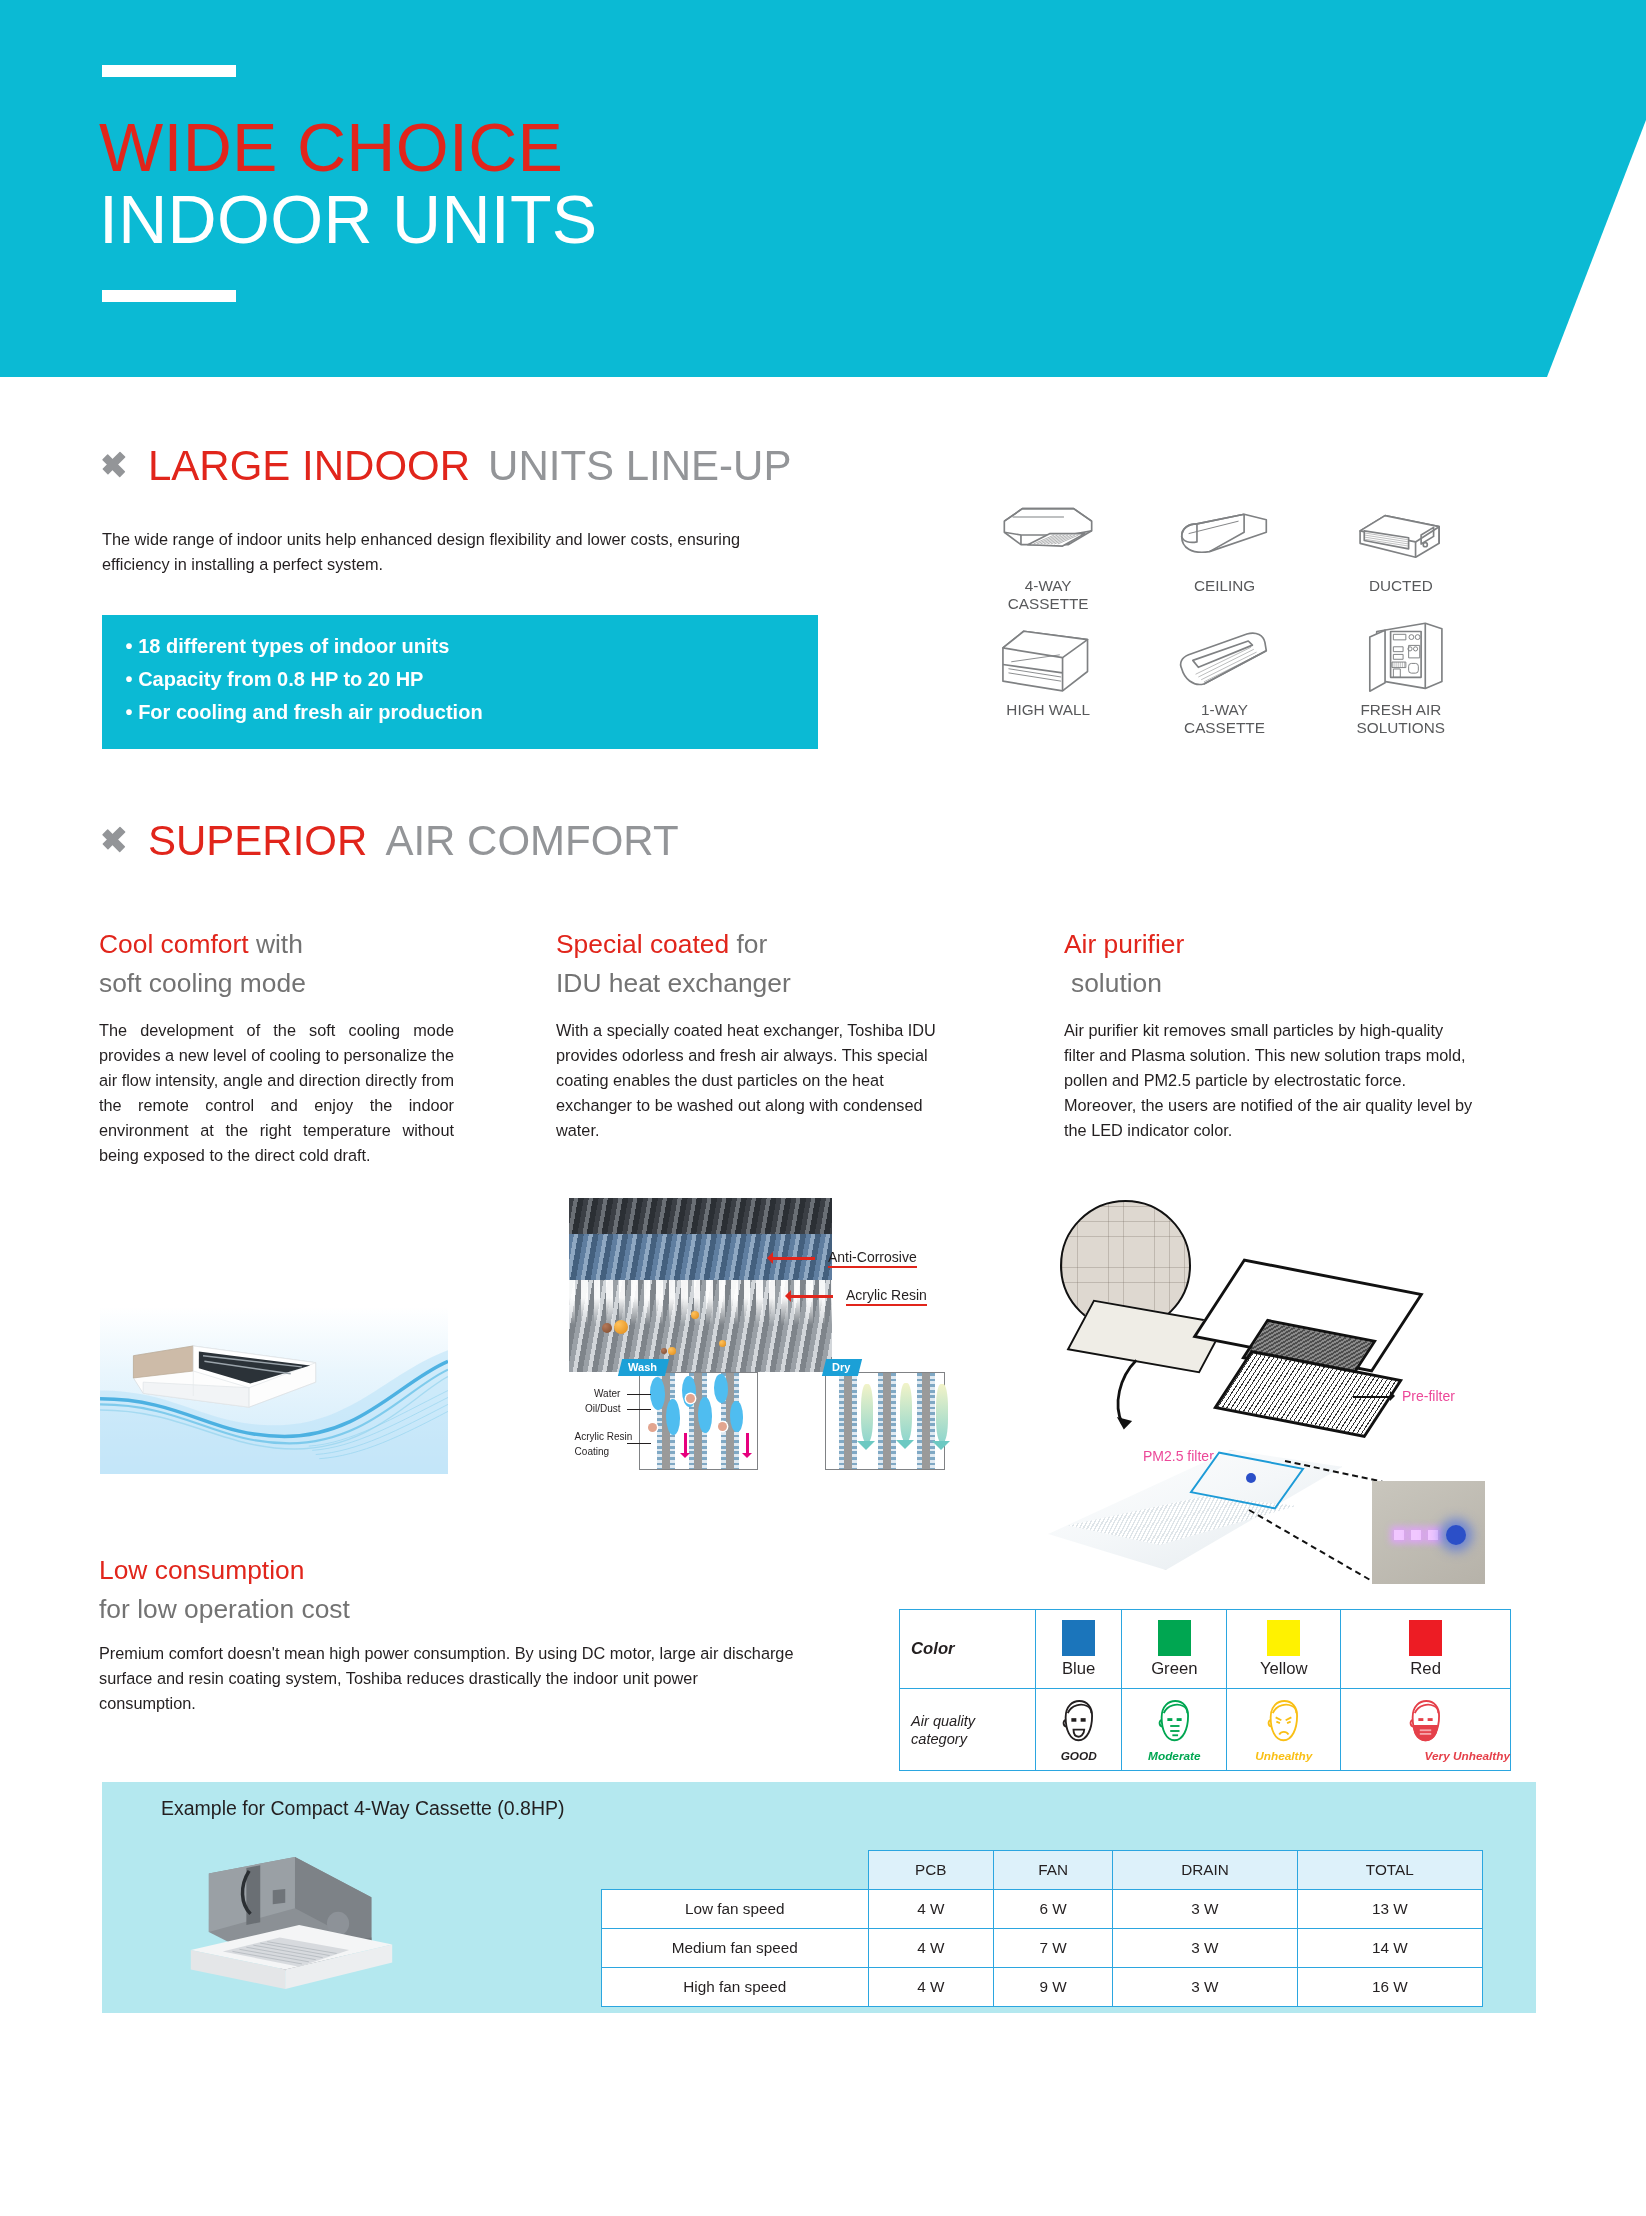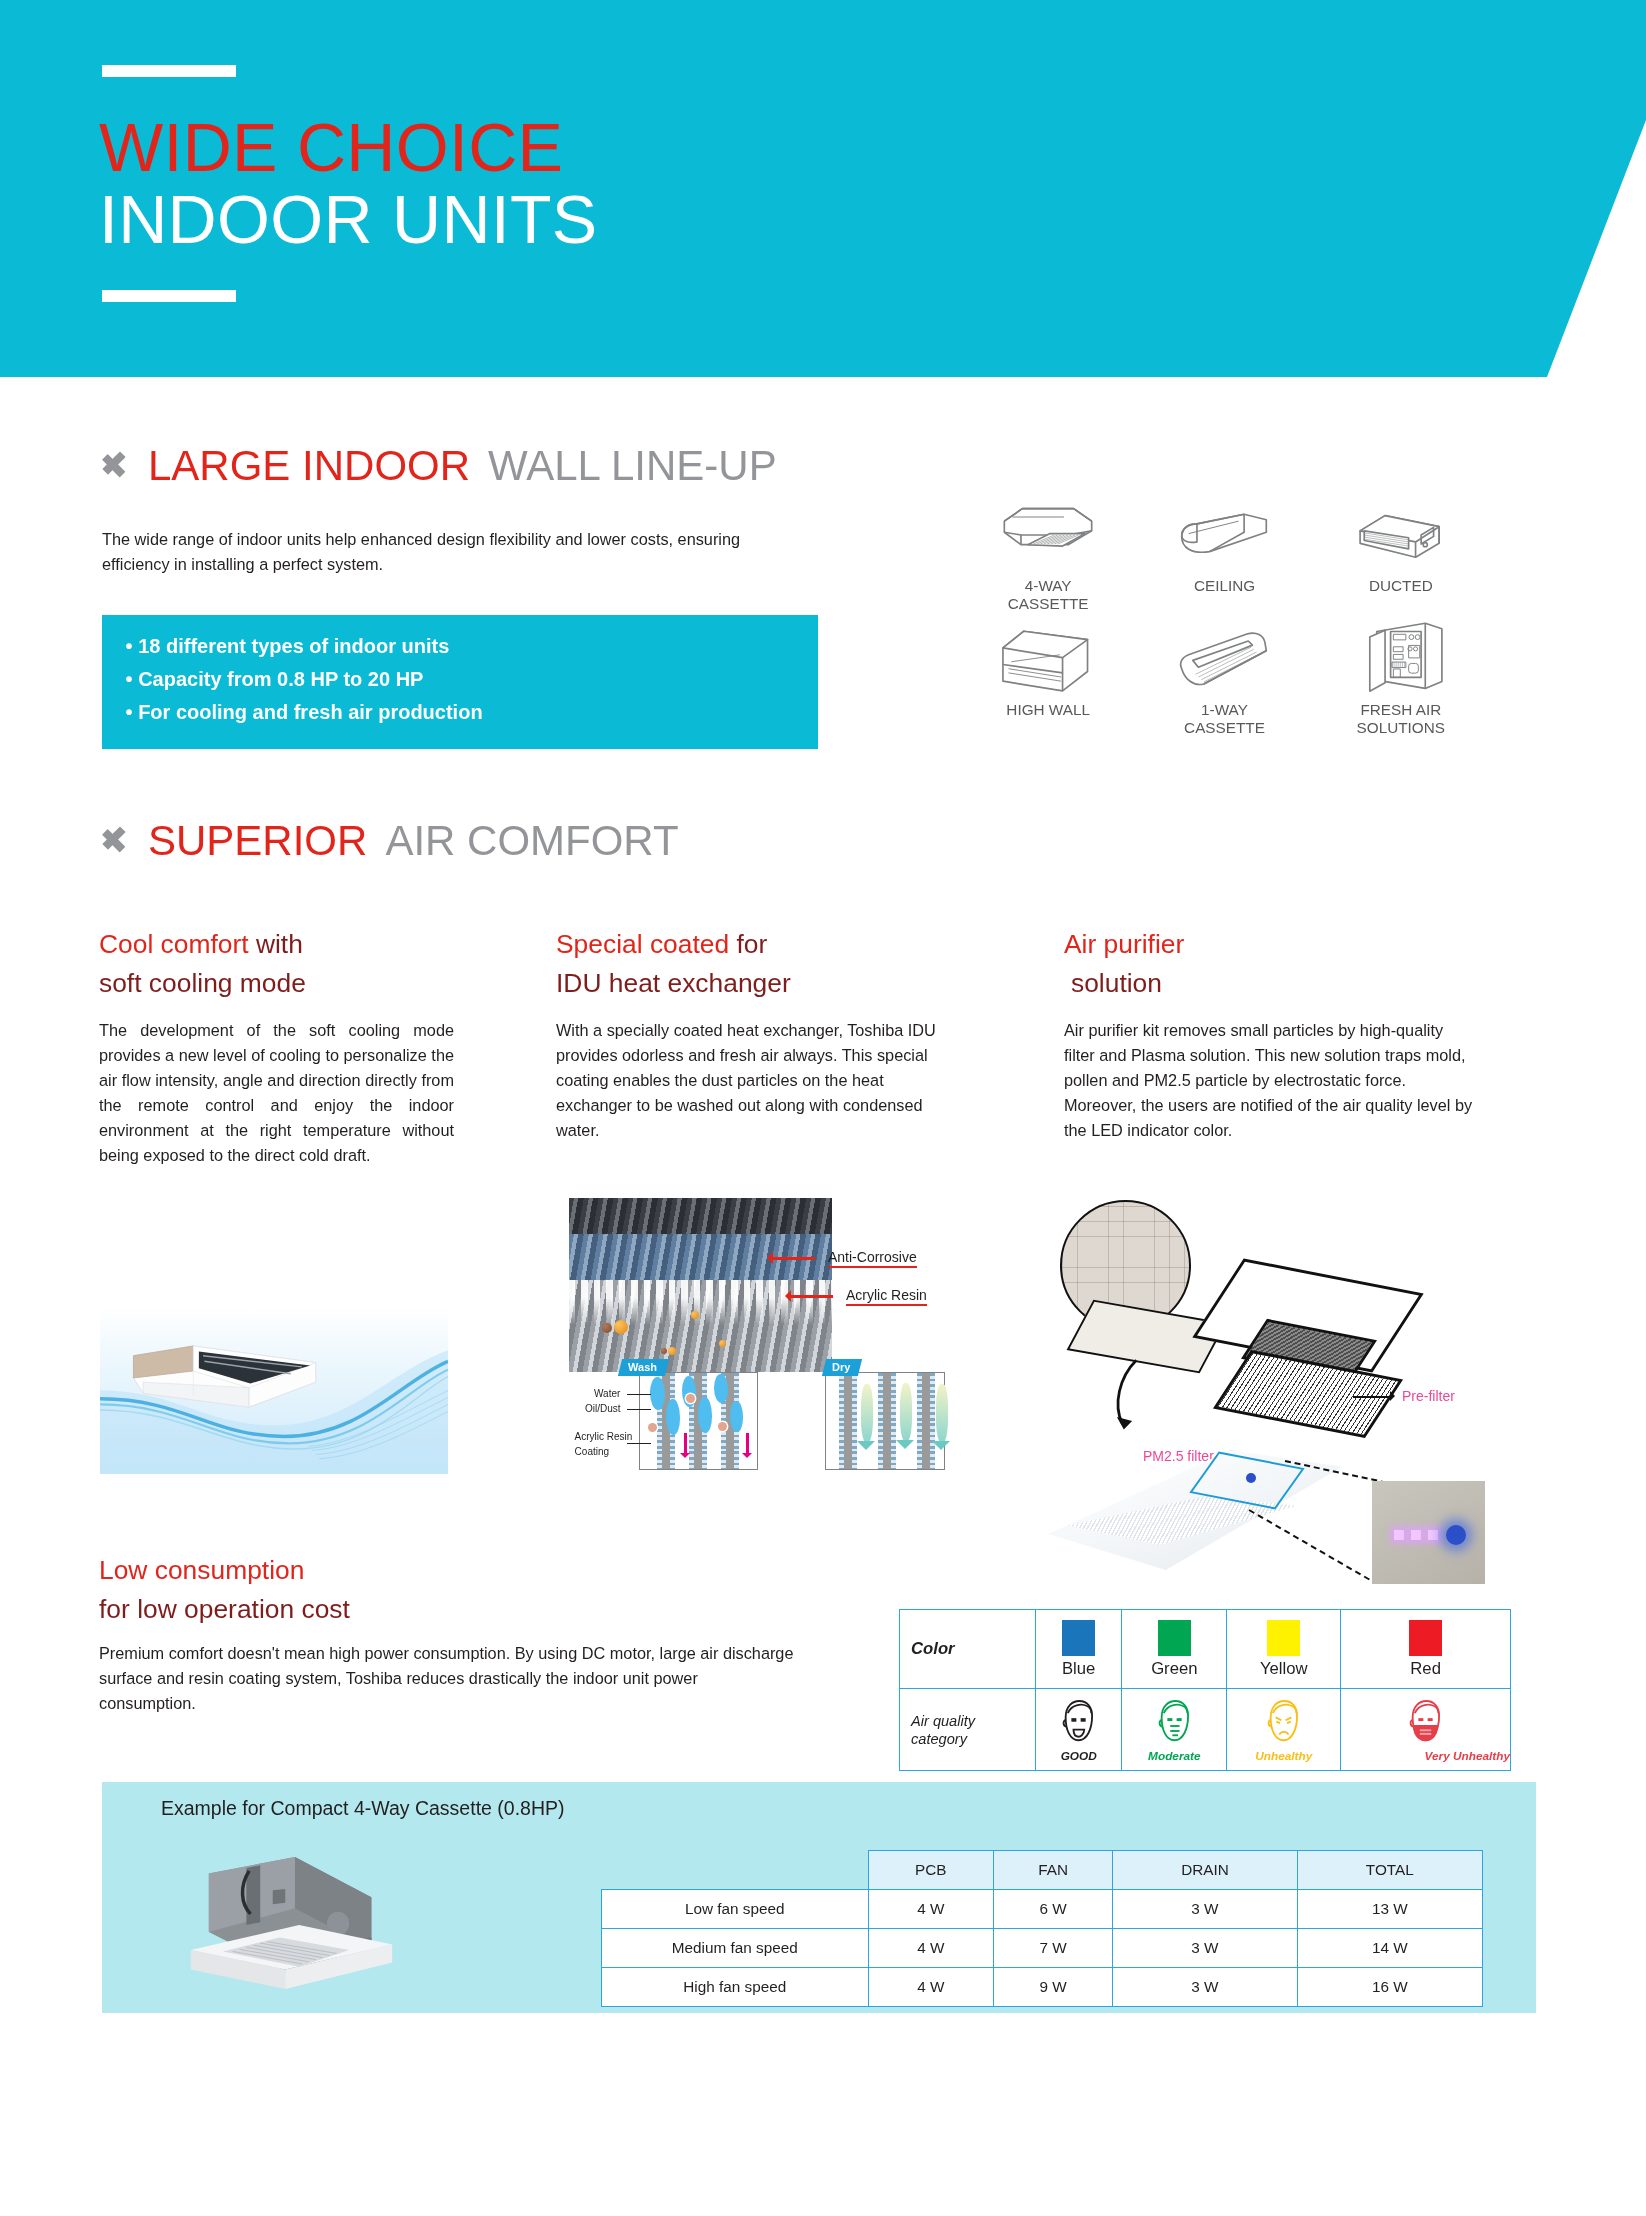--- a/index.html
+++ b/index.html
@@ -39,21 +39,21 @@
   
   #unit-grid{position:absolute;left:960px;top:499px;width:529px;
              display:grid;grid-template-columns:repeat(3,1fr);row-gap:9.7px;}
   .unit-cell{display:flex;flex-direction:column;align-items:center;}
   .unit-art{height:71px;display:flex;align-items:flex-end;justify-content:center;}
   .unit-label{margin-top:7px;text-align:center;font-size:15.3px;line-height:18px;color:#58595b;}
 
   
   .feat-title{position:absolute;font-size:26.4px;line-height:39px;white-space:nowrap;}
   .feat-title .r{color:#e1251b;}
-  .feat-title .g{color:#7f1d1d;}
+  .feat-title .g{color:#737373;}
 
   
   #hx-fig{position:absolute;left:569px;top:1198px;width:382px;height:278px;}
   #hx-photo{position:absolute;left:0;top:0;width:263px;height:174px;overflow:hidden;}
   .hx-band{position:absolute;left:0;width:100%;}
   .hx-top{top:0;height:36px;background:repeating-linear-gradient(100deg,#3b3f45 0 4.9px,#6a6f75 4.9px 9px,#2b2f34 9px 14.6px);}
   .hx-mid{top:36px;height:46px;background:repeating-linear-gradient(100deg,#5f7ea0 0 4.9px,#8fa8c2 4.9px 9px,#44607e 9px 14.6px);}
   .hx-bot{top:82px;height:92px;background:repeating-linear-gradient(100deg,#9aa0a6 0 4.9px,#d2d6da 4.9px 9px,#7e848a 9px 14.6px);}
   .hx-drip{position:absolute;left:0;top:82px;width:100%;height:45px;
      background:repeating-linear-gradient(90deg,rgba(255,255,255,.92) 0 6.3px,rgba(255,255,255,0) 6.3px 12.5px);
@@ -153,21 +153,21 @@
 
 <div id="header"></div>
 <div id="header-rule-top"></div>
 <div id="header-rule-bot"></div>
 <div id="header-title-1">WIDE CHOICE</div>
 <div id="header-title-2">INDOOR UNITS</div>
 
 <div class="section-head" style="left:102px;top:442px;">
   <span class="chev"></span>
   <span class="sh-red">LARGE INDOOR</span>
-  <span class="sh-gray"> WALL LINE-UP</span>
+  <span class="sh-gray"> UNITS LINE-UP</span>
 </div>
 
 <div class="body-copy" style="left:102px;top:527px;width:688px;">The wide range of indoor units help enhanced design flexibility and lower costs, ensuring efficiency in installing a perfect system.</div>
 
 <div id="bullet-box">
   <ul>
     <li>18 different types of indoor units</li>
     <li>Capacity from 0.8 HP to 20 HP</li>
     <li>For cooling and fresh air production</li>
   </ul>

